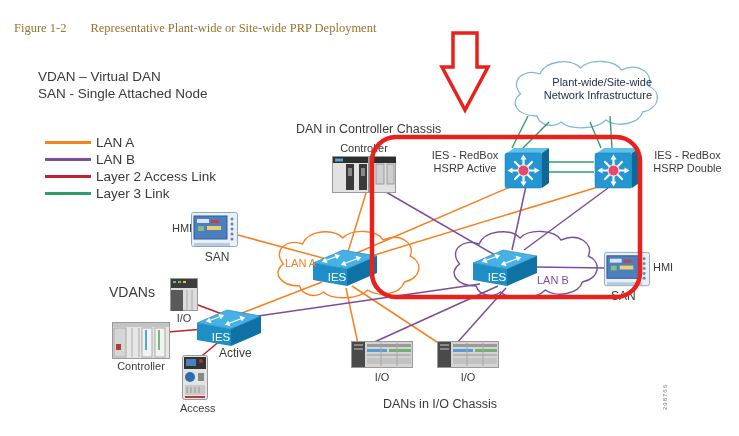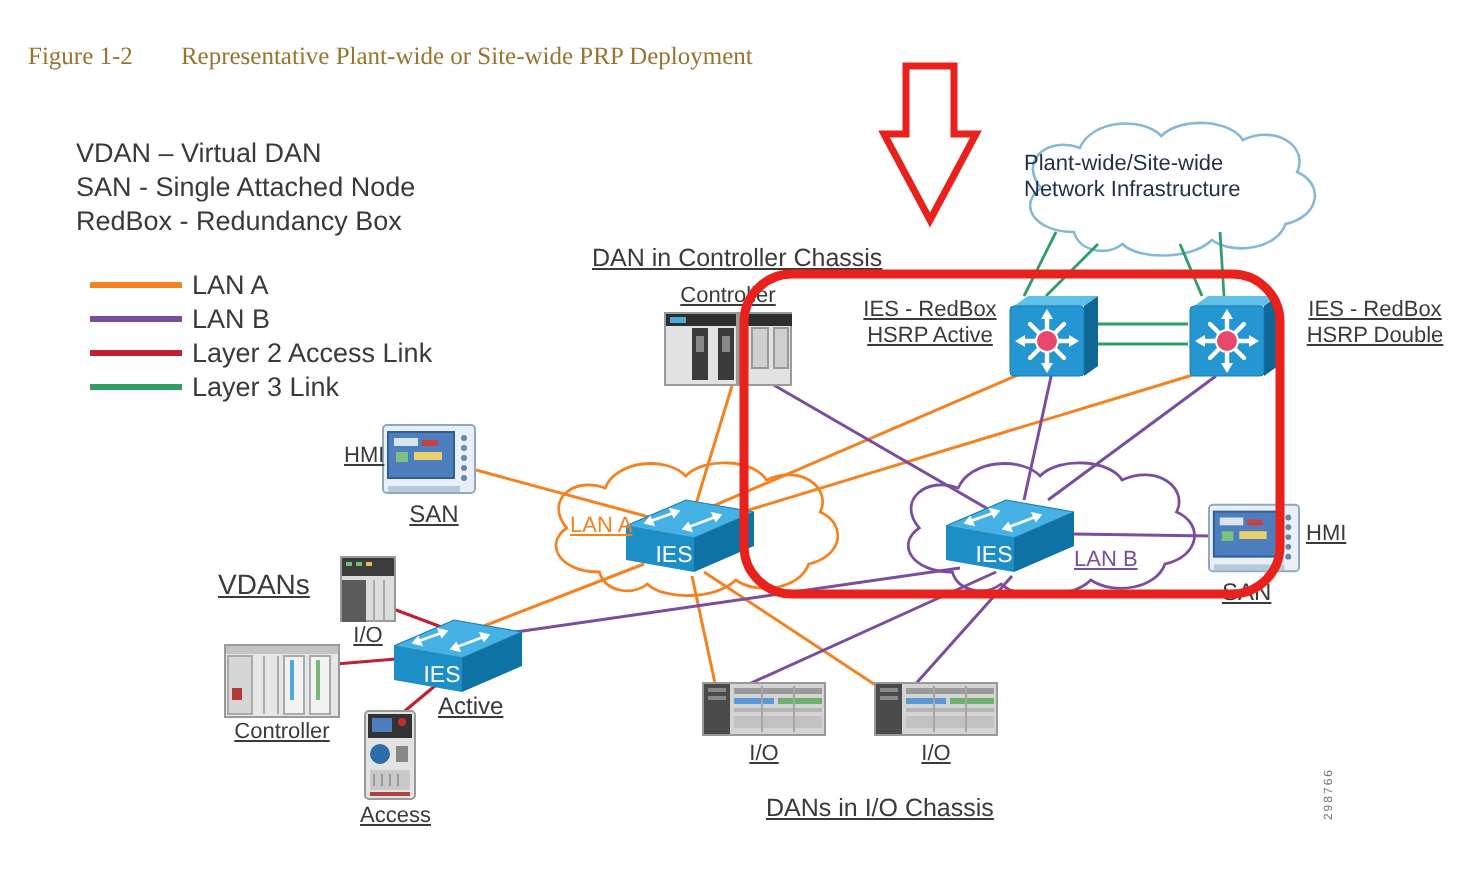--- a/index.html
+++ b/index.html
@@ -13,29 +13,29 @@
   .legend-defs{position:absolute;left:38px;top:68px;font-size:13.5px;color:#3a3a3a;line-height:17px;}
   .legend-links{position:absolute;left:45px;top:134px;}
   .lg-row{display:flex;align-items:center;height:17px;}
   .lg-line{width:46px;height:3px;margin-right:5px;flex:0 0 auto;}
   .sw-lana{background:#F58220;}
   .sw-lanb{background:#7A4E9E;}
   .sw-l2{background:#C02032;}
   .sw-l3{background:#2E9E68;}
   .lg-text{font-size:13.5px;color:#3a3a3a;}
   
-  .lbl{position:absolute;color:#3a3a3a;white-space:nowrap;z-index:20;text-decoration:underline;}
+  .lbl{position:absolute;color:#3a3a3a;white-space:nowrap;z-index:20;}
   .c{text-align:center;}
   .f11{font-size:11px;}
   .f12{font-size:12.5px;}
   .f14{font-size:14px;margin-left:10px;}
   .f15{font-size:12px;}
   .lan-a-txt{color:#F58220;font-size:11px;}
   .lan-b-txt{color:#7A4E9E;font-size:11px;}
-  .cloud-txt{position:absolute;left:512px;top:76px;width:140px;text-align:left;
+  .cloud-txt{position:absolute;left:512px;top:76px;width:140px;text-align:right;
              font-size:11px;line-height:13px;color:#223048;z-index:20;}
   .dev{position:absolute;z-index:10;}
   #base-svg{position:absolute;left:0;top:0;z-index:1;}
   #overlay-svg{position:absolute;left:0;top:0;z-index:30;pointer-events:none;}
   .fignum{position:absolute;left:662px;top:384px;writing-mode:vertical-rl;
           transform:rotate(180deg);font-size:6px;color:#777;letter-spacing:1px;z-index:20;}
   .ies-txt{font-family:"Liberation Sans",sans-serif;}
 </style>
 </head>
 <body>
@@ -314,21 +314,20 @@
   </div>
 
   <div class="fig-title">
     <span>Figure 1-2</span>
     <span>Representative Plant-wide or Site-wide PRP Deployment</span>
   </div>
 
   <div class="legend-defs">
     <div>VDAN – Virtual DAN</div>
     <div>SAN - Single Attached Node</div>
-    <div>RedBox - Redundancy Box</div>
   </div>
 
   <div class="legend-links">
     <div class="lg-row">
       <span class="lg-line sw-lana"></span>
       <span class="lg-text">LAN A</span>
     </div>
     <div class="lg-row">
       <span class="lg-line sw-lanb"></span>
       <span class="lg-text">LAN B</span>

